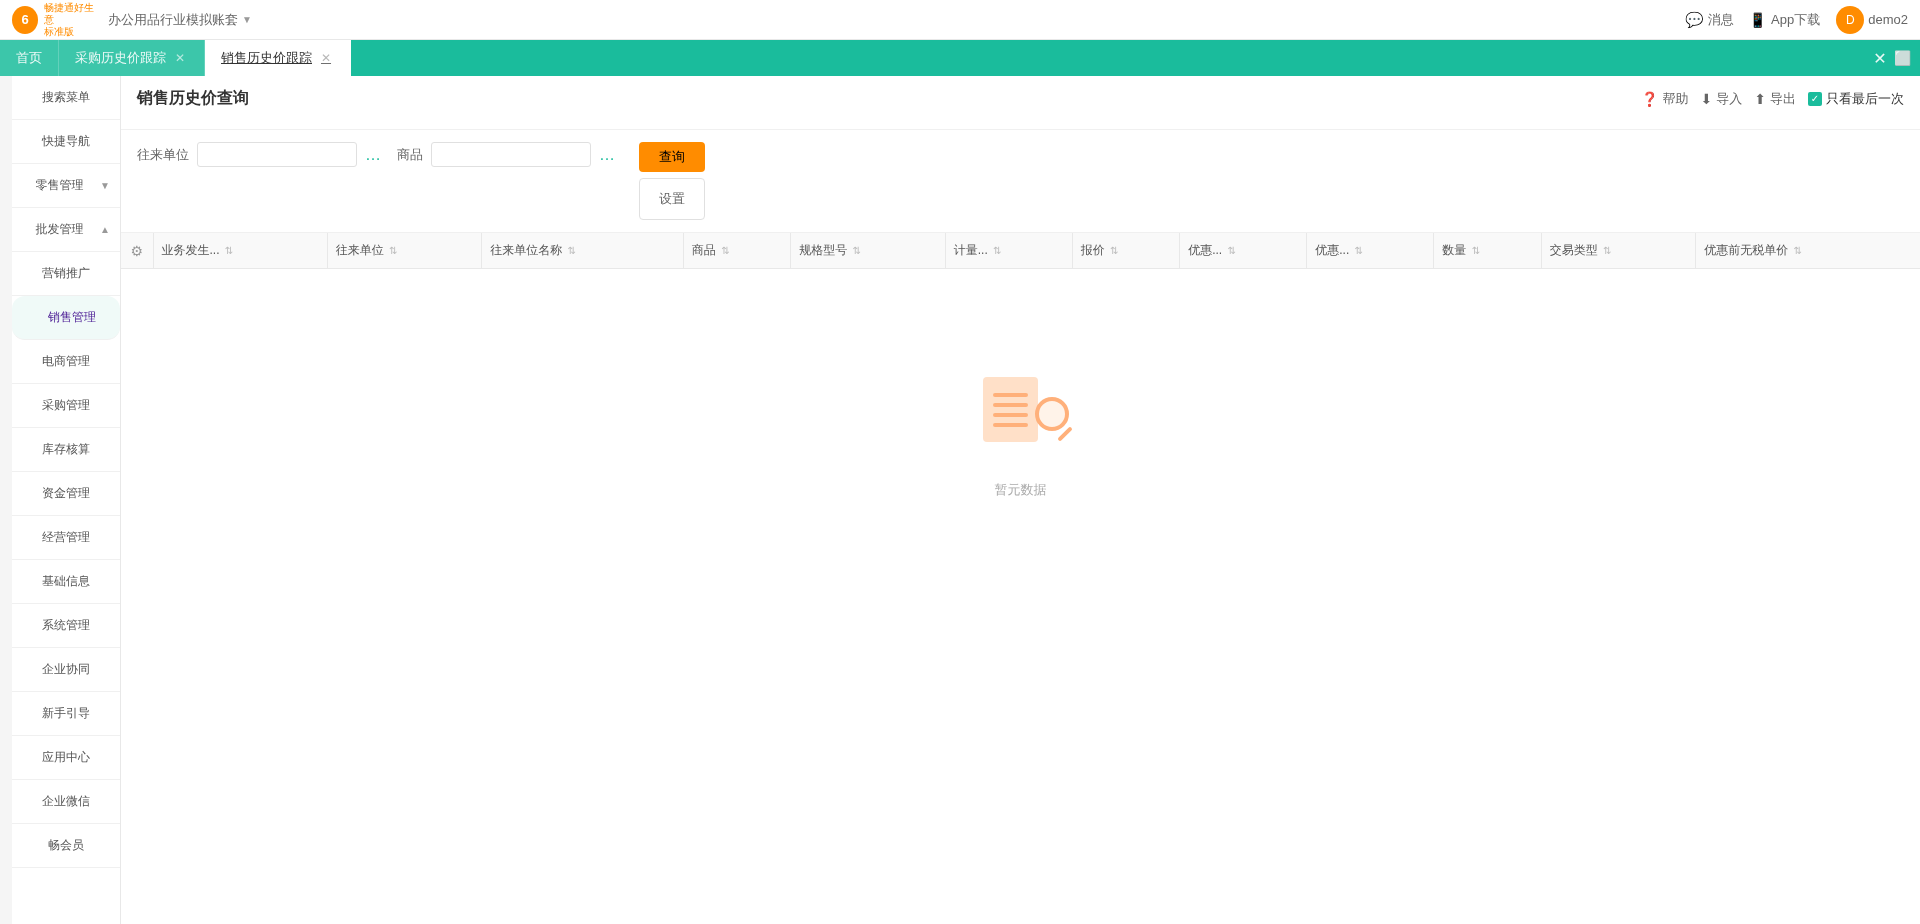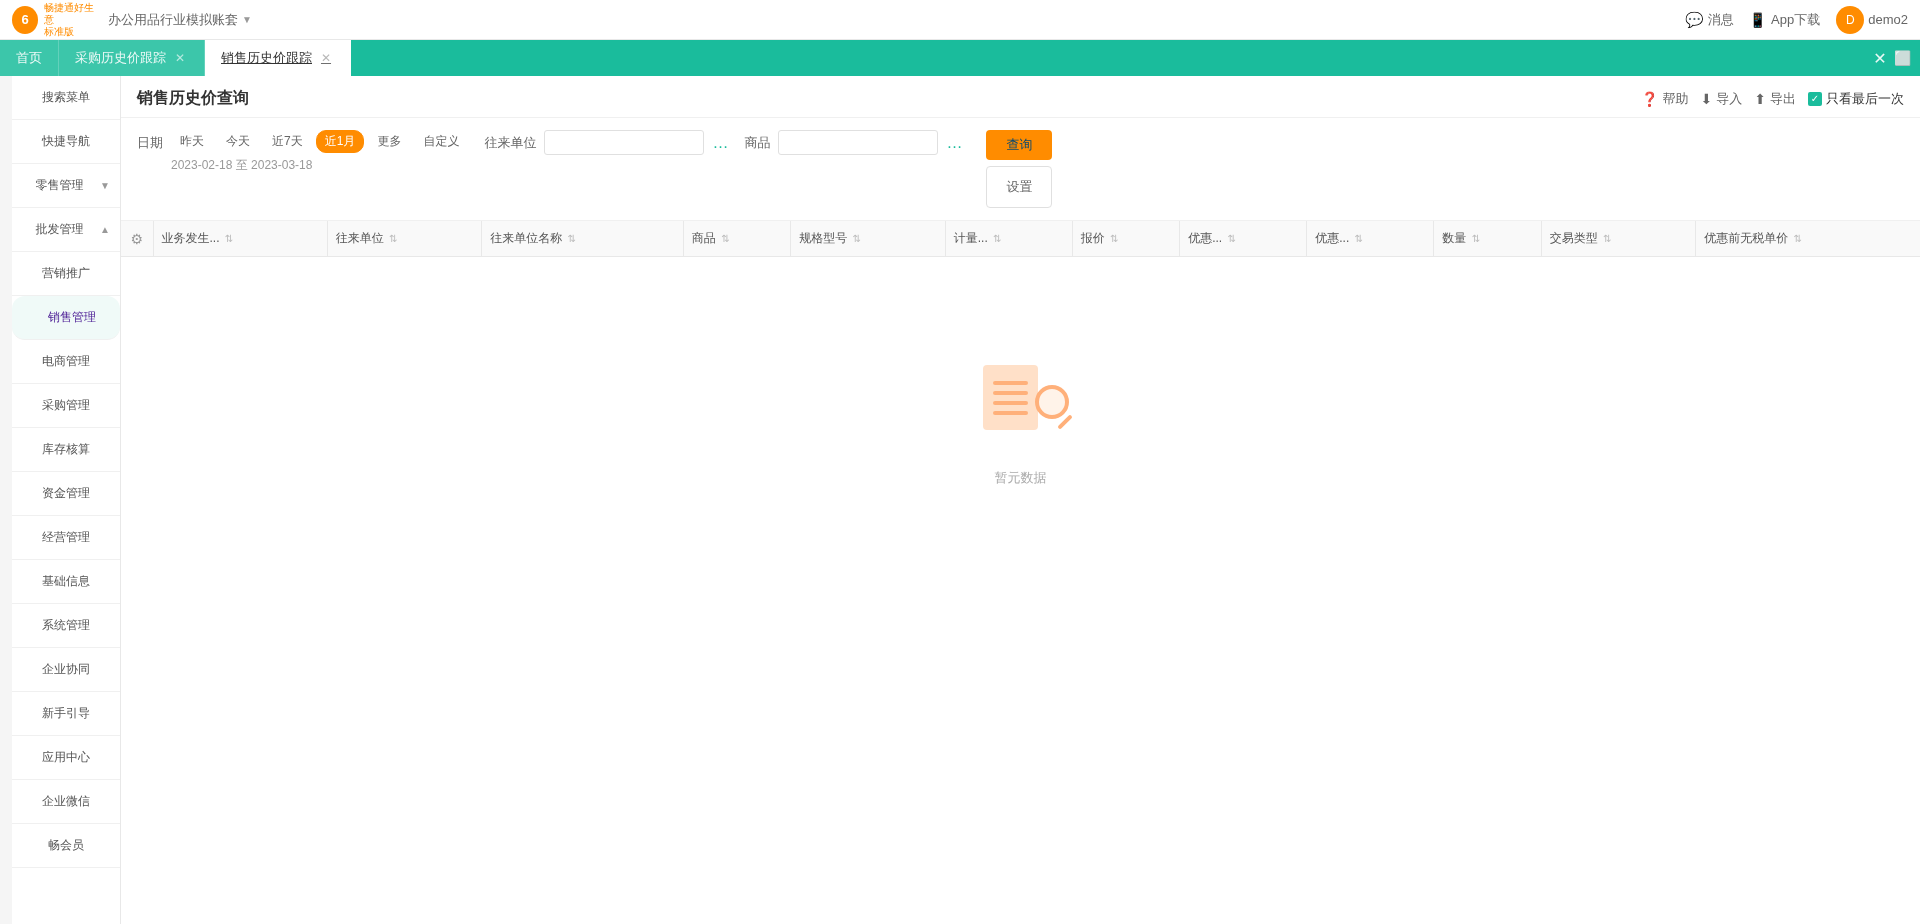--- a/index.html
+++ b/index.html
@@ -88,21 +88,21 @@
     .content {
       flex: 1; overflow: auto; background: #f5f5f5; padding: 0;
     }
     .page-container {
       background: #fff; margin: 0; min-height: 100%;
     }
 
     
     .page-header {
       display: flex; align-items: center; justify-content: space-between;
-      padding: 12px 16px 8px;
+      padding: 12px 16px 20px;
       border-bottom: 1px solid #f0f0f0;
     }
     .page-title { font-size: 16px; font-weight: 600; color: #333; }
     .page-actions { display: flex; align-items: center; gap: 12px; }
     .action-btn {
       display: flex; align-items: center; gap: 4px;
       font-size: 13px; color: #666; cursor: pointer;
     }
     .checkbox-wrapper { display: flex; align-items: center; gap: 4px; }
     .checkbox-blue {
@@ -128,21 +128,21 @@
     }
     .date-range { font-size: 12px; color: #999; }
     .filter-input-group { display: flex; align-items: center; gap: 8px; }
     .filter-input {
       border: 1px solid #e0e0e0; border-radius: 3px; padding: 4px 8px;
       font-size: 13px; width: 160px; color: #666; outline: none;
       background: #fff;
     }
     .filter-dots { color: #1abc9c; font-size: 16px; cursor: pointer; }
     .query-btn {
-      background: #ff8c00; color: #0c4a6e; border: none; border-radius: 4px;
+      background: #ff8c00; color: #000000; border: none; border-radius: 4px;
       padding: 6px 20px; font-size: 13px; cursor: pointer; font-weight: 500;
     }
     .settings-btn {
       border: 1px solid #e0e0e0; background: #fff; color: #666;
       border-radius: 4px; padding: 11px 16px; font-size: 13px; cursor: pointer;
     }
 
     
     .table-wrapper { padding: 0; overflow-x: auto; }
     table { width: 100%; border-collapse: collapse; font-size: 13px; }
@@ -296,34 +296,20 @@
           </div>
           <div class="checkbox-wrapper">
             <div class="checkbox-blue">✓</div>
             <span>只看最后一次</span>
           </div>
         </div>
       </div>
 
       <div class="filter-area">
 
-        <div class="filter-group">
-          <span class="filter-label">日期</span>
-          <div class="date-options">
-            <div class="date-btns">
-              <span class="date-btn">昨天</span>
-              <span class="date-btn">今天</span>
-              <span class="date-btn">近7天</span>
-              <span class="date-btn active">近1月</span>
-              <span class="date-btn">更多</span>
-              <span class="date-btn">自定义</span>
-            </div>
-            <div class="date-range">2023-02-18 至 2023-03-18</div>
-          </div>
-        </div>
 
         <div class="filter-group">
           <span class="filter-label">往来单位</span>
           <div class="filter-input-group">
             <input class="filter-input" type="text" value="" style="">
             <span class="filter-dots">…</span>
           </div>
         </div>
 
         <div class="filter-group">

